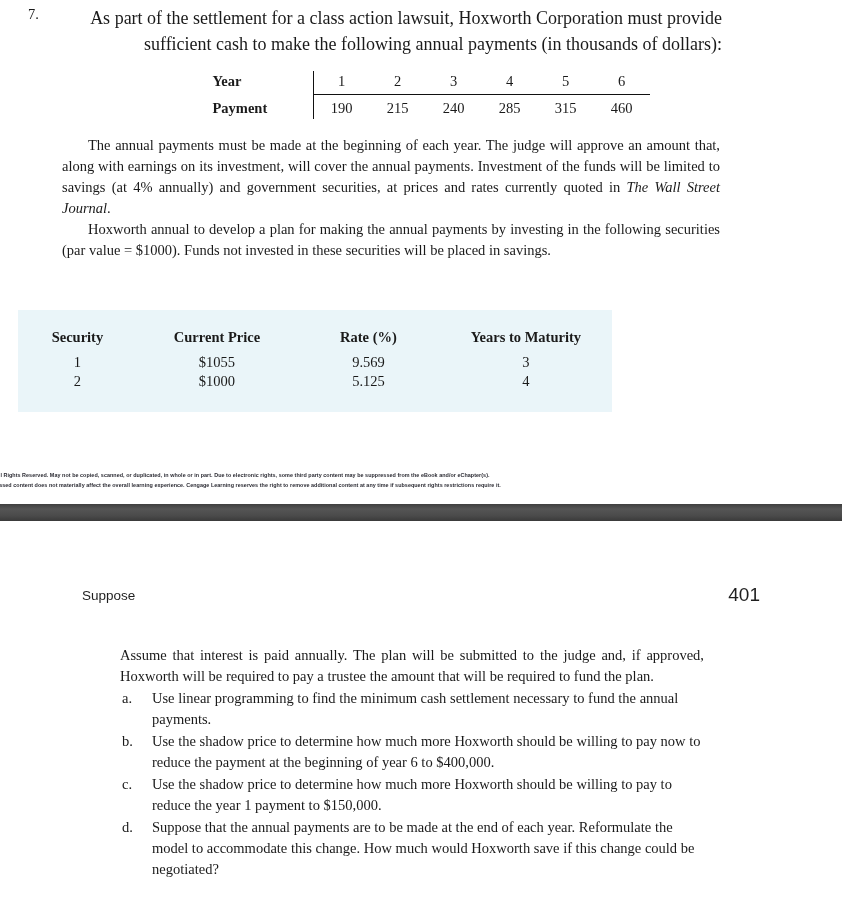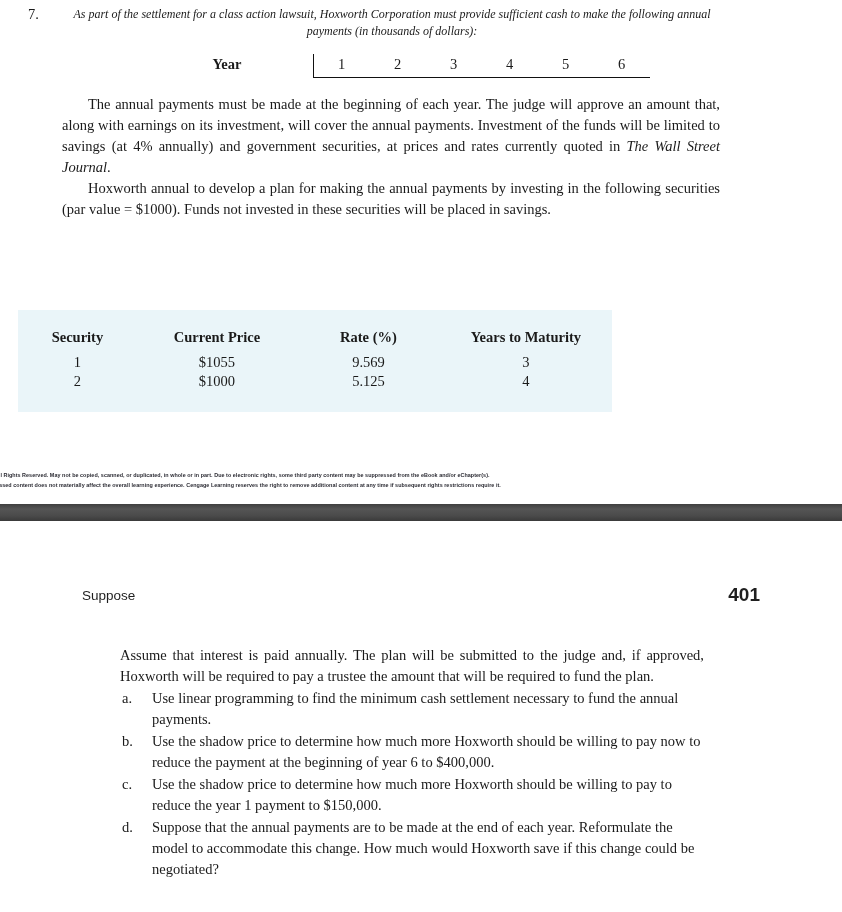--- a/index.html
+++ b/index.html
@@ -37,24 +37,23 @@
   }
   .problem-number {
     position: absolute;
     left: 28px;
     top: 6px;
     font-size: 14.5px;
     font-weight: 400;
   }
   .problem-intro-text {
     margin-left: 34px;
-    font-size: 12px;
+    font-size: 18px;
     line-height: 1.42;
-    text-align: center;
-    font-style: italic;
+    text-align: right;
   }
 
   
   .year-table-wrap {
     margin: 14px 0 0 0;
     display: flex;
     justify-content: center;
     padding-left: 20px;
   }
   table.year-table {
@@ -189,21 +188,21 @@
     position: absolute;
     left: 82px;
     top: 0;
     font-size: 13.5px;
   }
   .running-head .rh-page {
     position: absolute;
     right: 82px;
     top: -4px;
     font-size: 19px;
-    font-weight: bold;
+    font-weight: normal;
   }
 
   
   .bottom-block {
     position: absolute;
     left: 0;
     top: 645px;
     width: 776px;
     padding: 0 72px 0 120px;
     box-sizing: border-box;
@@ -248,20 +247,30 @@
         <tbody>
             <tr class="header-row">
           <td class="rowlabel">Year</td>
           <td class="vrule"></td>
           <td class="cell">1</td>
           <td class="cell">2</td>
           <td class="cell">3</td>
           <td class="cell">4</td>
           <td class="cell">5</td>
           <td class="cell">6</td>
+        </tr>
+        <tr class="data-row">
+          <td class="rowlabel">Payment</td>
+          <td class="vrule"></td>
+          <td class="cell">190</td>
+          <td class="cell">215</td>
+          <td class="cell">240</td>
+          <td class="cell">285</td>
+          <td class="cell">315</td>
+          <td class="cell">460</td>
         </tr>
       </tbody>
         </table>
     </div>
 
     <div class="body-paras">
       <p><span>The annual payments must be made at the beginning of each year. The judge will approve an amount that, along with earnings on its investment, will cover the annual payments. Investment of the funds will be limited to savings (at 4% annually) and government securities, at prices and rates currently quoted in </span><span class="italic">The Wall Street Journal</span><span>.</span></p>
       <p>Hoxworth annual to develop a plan for making the annual payments by investing in the following securities (par value = $1000). Funds not invested in these securities will be placed in savings.</p>
     </div>
   </div>

